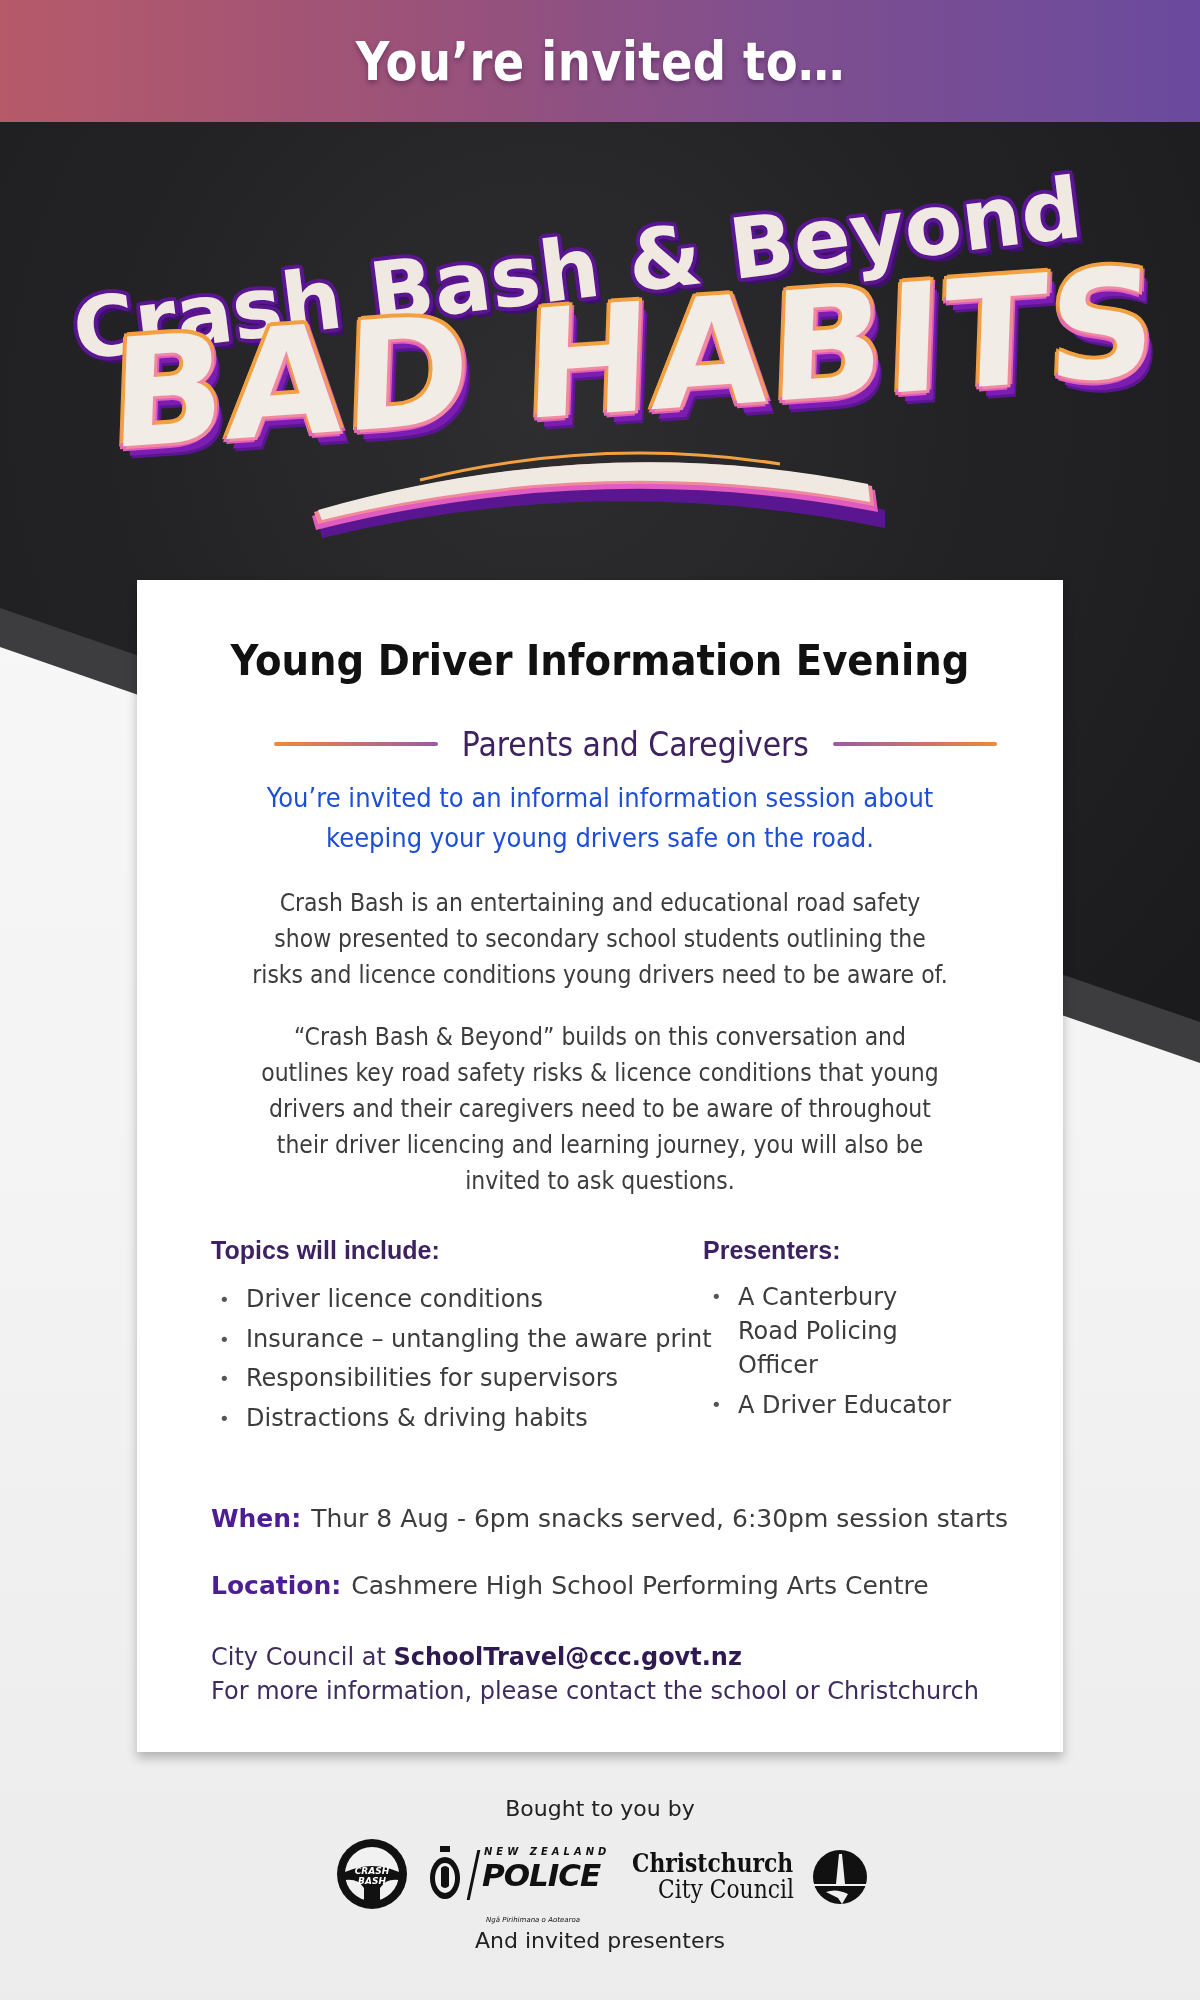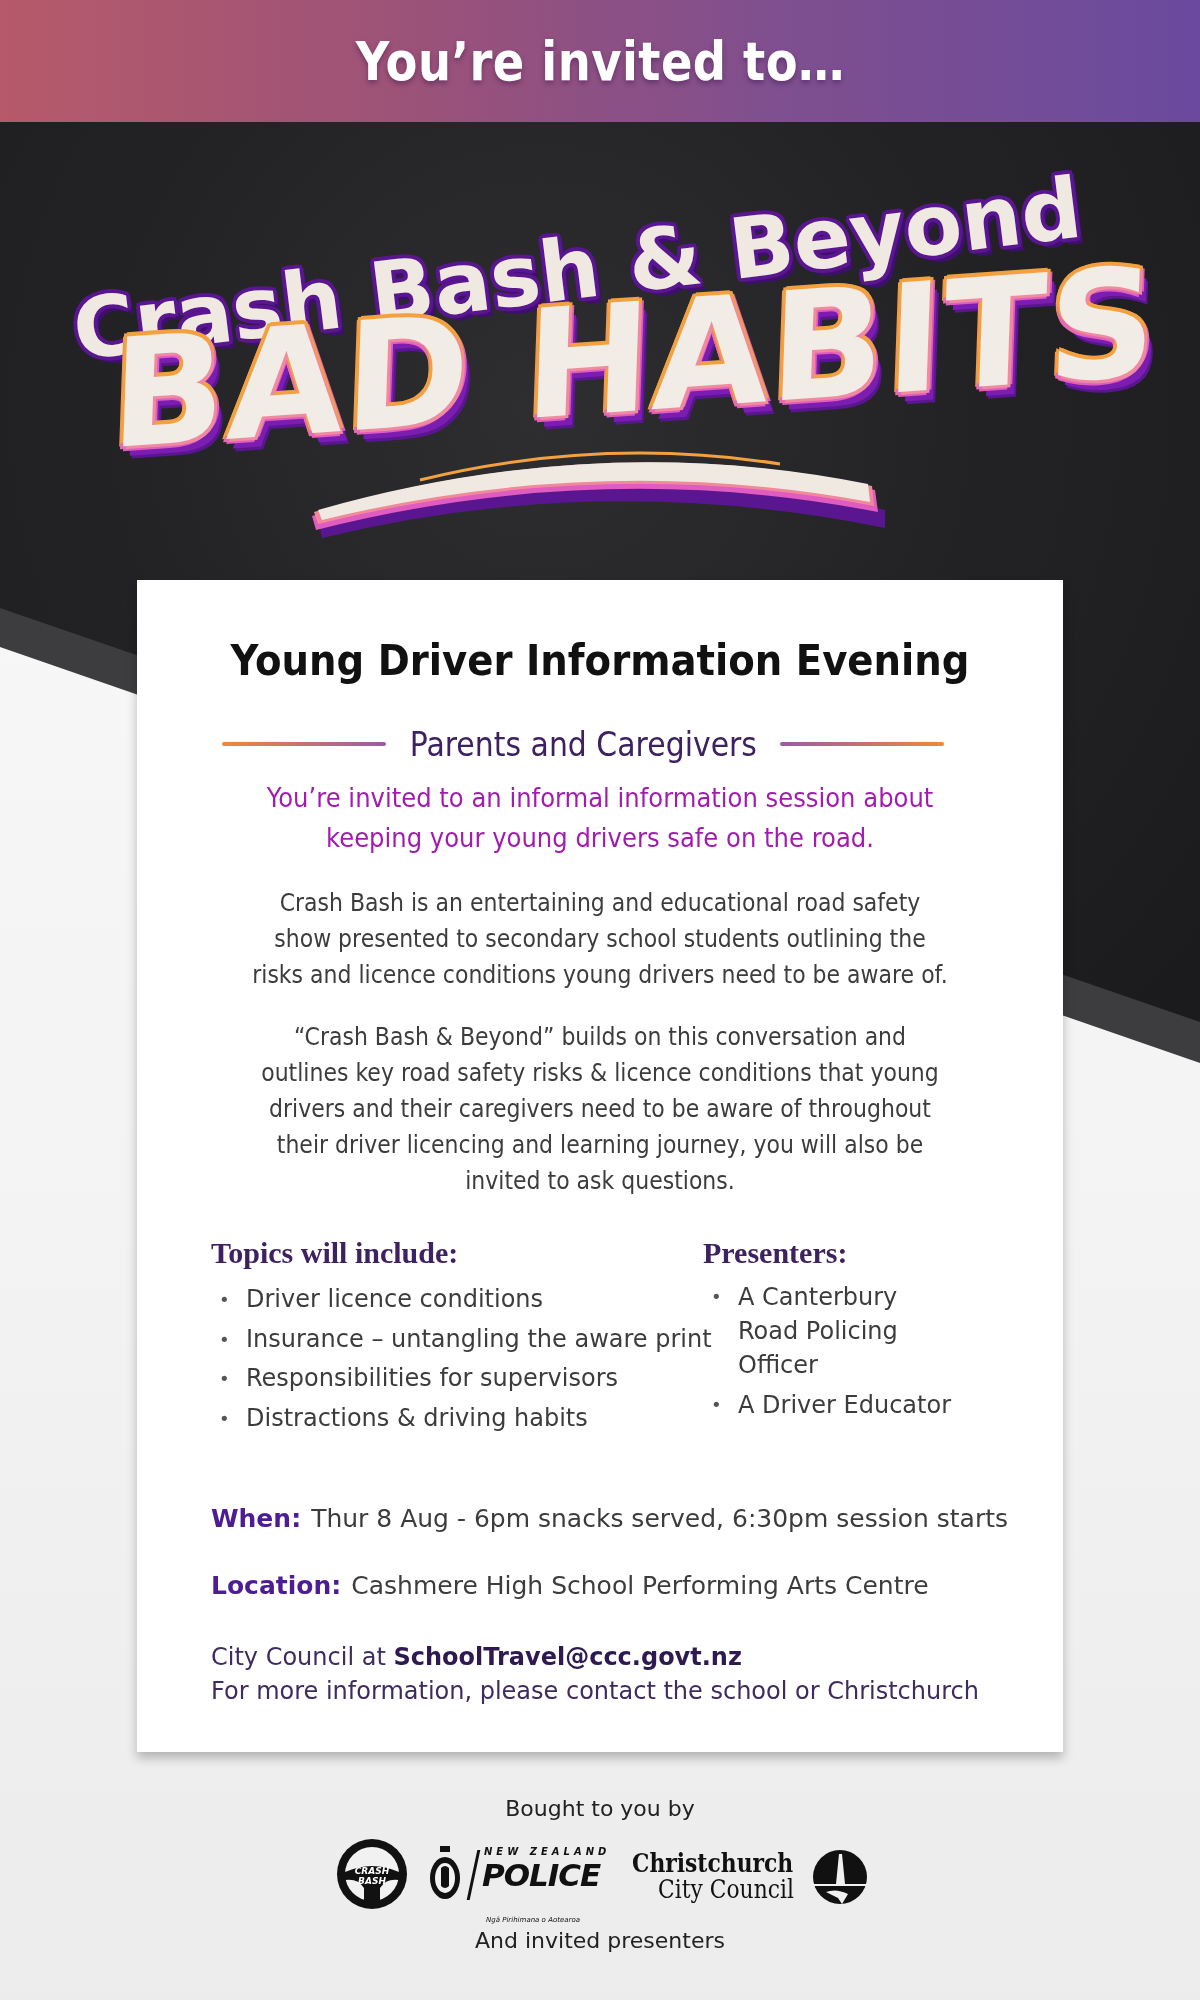--- a/index.html
+++ b/index.html
@@ -67,45 +67,45 @@
       left: 137px; top: 580px; width: 926px; height: 1172px;
       background: #ffffff;
       box-shadow: 0 6px 10px rgba(0,0,0,0.25);
     }
     .title {
       left: 0; top: 636px; width: 1200px; text-align: center;
       font-family: "DejaVu Sans", sans-serif; font-weight: bold; font-size: 42px; color: #111111;
       transform: scaleX(0.92);
     }
     .subtitle-row {
-      left: 195px; top: 722px; width: 776px; height: 44px;
-      display: flex; align-items: center; justify-content: center;
+      left: 221px; top: 722px; width: 776px; height: 44px;
+      display: flex; align-items: center; justify-content: flex-end;
     }
     .rule { height: 4px; width: 164px; border-radius: 2px; }
     .rule-left { background: linear-gradient(90deg, #ee8a3a 0%, #9a5aa6 100%); }
     .rule-right { background: linear-gradient(90deg, #9a5aa6 0%, #ee8a3a 100%); }
     .subtitle {
       font-family: "DejaVu Sans", sans-serif; font-size: 34px; color: #3e2160;
       transform: scaleX(0.88); white-space: nowrap;
     }
     .intro {
       left: 137px; top: 778px; width: 926px; text-align: center;
-      font-family: "DejaVu Sans", sans-serif; font-size: 27px; line-height: 40px; color: #a21caf;
+      font-family: "DejaVu Sans", sans-serif; font-size: 27px; line-height: 40px; color: #1d4ed8;
     }
     .intro span { display: block; transform: scaleX(0.9); }
     .para {
       left: 137px; width: 926px; text-align: center;
       font-family: "DejaVu Sans", sans-serif; font-size: 25px; line-height: 36px; color: #3c3c3c;
     }
     .para span { display: block; transform: scaleX(0.88); }
     .p1 { top: 885px; }
     .p2 { top: 1019px; }
 
     .col-head {
-      font-family: Liberation Serif, serif; font-weight: bold; font-size: 30px; color: #3e2160;
+      font-family: Liberation Sans, sans-serif; font-weight: bold; font-size: 25px; color: #3e2160;
     }
     .topics-head { left: 211px; top: 1236px; }
     .presenters-head { left: 703px; top: 1236px; }
     .list {
       margin: 8px; padding: 0; list-style: none;
       font-family: "DejaVu Sans", sans-serif; font-size: 24px; color: #3c3c3c;
     }
     .list li { position: relative; padding-left: 27px; line-height: 39.5px; }
     .list li::before {
       content: "\2022"; position: absolute; left: 0; top: 0; font-size: 18px; color: #555;

